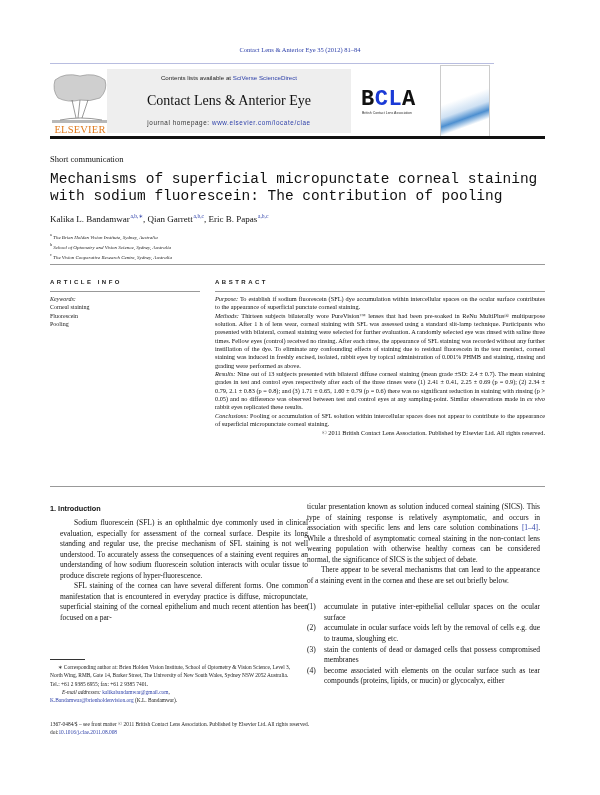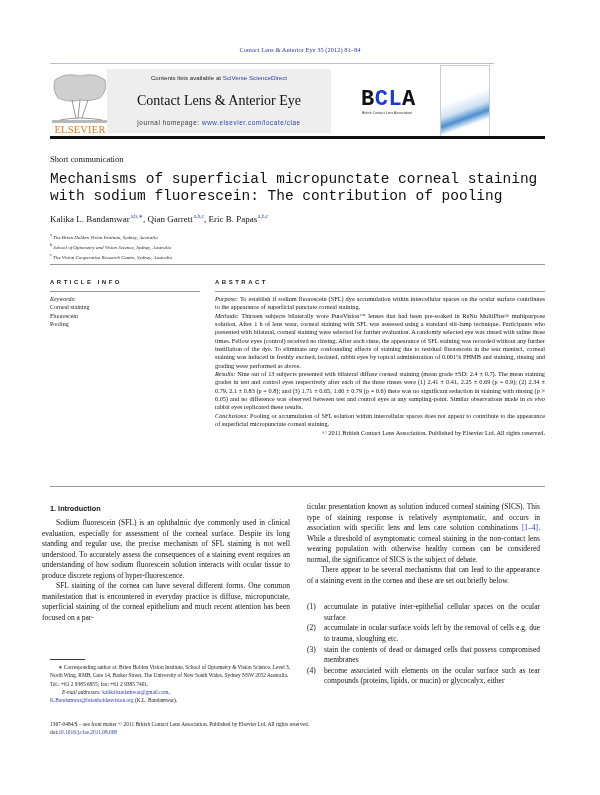--- a/index.html
+++ b/index.html
@@ -2,21 +2,21 @@
 <html><head>
 <meta charset="utf-8">
 <style>
   html, body { margin:0; padding:0; background:#ffffff; }
   body { width:600px; height:795px; position:relative; overflow:hidden; font-family:"Liberation Serif", serif; color:#111; }
   .abs { position:absolute; }
   .running-head { left:0; width:600px; top:46px; text-align:center; font-size:6.5px; color:#2b3ea8; }
   .head-rule { left:50px; top:63px; width:444px; height:1px; background:#b8bde0; }
   .elsevier-logo { left:50px; top:70px; width:60px; height:68px; }
   .elsevier-word { left:50px; top:124px; width:60px; text-align:center; font-size:10.5px; color:#e07a1e; letter-spacing:0.2px; }
-  .banner { left:107px; top:69px; width:224px; height:64px; background:#eeeeee; }
+  .banner { left:107px; top:69px; width:244px; height:64px; background:#eeeeee; }
   .banner .contents { position:absolute; top:5px; width:100%; text-align:center; font-family:"Liberation Sans", sans-serif; font-size:6.2px; color:#222; }
   .banner .contents a { color:#2b3ea8; text-decoration:none; }
   .banner .journal { position:absolute; top:24px; width:100%; text-align:center; font-size:14px; color:#111; }
   .banner .homepage { position:absolute; top:50px; width:100%; text-align:center; font-family:"Liberation Sans", sans-serif; font-size:6.3px; letter-spacing:0.6px; color:#333; }
   .banner .homepage a { color:#2b3ea8; text-decoration:none; }
   .bcla { left:361px; top:87px; font-family:Liberation Mono, monospace; font-weight:bold; font-size:22px; color:#111; letter-spacing:0.5px; }
   .bcla .blue { color:#1a3ad6; }
   .bcla-sub { left:362px; top:111px; font-family:"Liberation Sans", sans-serif; font-size:3.5px; color:#333; }
   .cover { left:440px; top:65px; width:48px; height:70px; border:1px solid #ccc; background:linear-gradient(160deg,#ffffff 0%,#ffffff 45%,#cfe1f3 60%,#4d8fd0 70%,#ffffff 80%,#ffffff 100%); }
   .thick-rule { left:50px; top:136px; width:495px; height:2.5px; background:#111; }
@@ -105,21 +105,21 @@
 <div class="abs abstract">
   <div><i>Purpose:</i><span> To establish if sodium fluorescein (SFL) dye accumulation within intercellular spaces on the ocular surface contributes to the appearance of superficial punctate corneal staining.</span></div>
   <div><i>Methods:</i><span> Thirteen subjects bilaterally wore PureVision™ lenses that had been pre-soaked in ReNu MultiPlus® multipurpose solution. After 1 h of lens wear, corneal staining with SFL was assessed using a standard slit-lamp technique. Participants who presented with bilateral, corneal staining were selected for further evaluation. A randomly selected eye was rinsed with saline three times. Fellow eyes (control) received no rinsing. After each rinse, the appearance of SFL staining was recorded without any further instillation of the dye. To eliminate any confounding effects of staining due to residual fluorescein in the tear menisci, corneal staining was induced in freshly excised, isolated, rabbit eyes by topical administration of 0.001% PHMB and staining, rinsing and grading were performed as above.</span></div>
   <div><i>Results:</i><span> Nine out of 13 subjects presented with bilateral diffuse corneal staining (mean grade ±SD: 2.4 ± 0.7). The mean staining grades in test and control eyes respectively after each of the three rinses were (1) 2.41 ± 0.41, 2.25 ± 0.69 (p = 0.9); (2) 2.34 ± 0.79, 2.1 ± 0.83 (p = 0.8); and (3) 1.71 ± 0.65, 1.60 ± 0.79 (p = 0.6) there was no significant reduction in staining with rinsing (p &gt; 0.05) and no difference was observed between test and control eyes at any sampling-point. Similar observations made in </span><i>ex vivo</i><span> rabbit eyes replicated these results.</span></div>
   <div><i>Conclusions:</i><span> Pooling or accumulation of SFL solution within intercellular spaces does not appear to contribute to the appearance of superficial micropunctate corneal staining.</span></div>
   <div class="copyright">© 2011 British Contact Lens Association. Published by Elsevier Ltd. All rights reserved.</div>
 </div>
 <div class="abs thin-rule" style="left:50px; top:486px; width:495px;"></div>
 
 <div class="abs intro-head">1.  Introduction</div>
-<div class="abs col" style="left:42px; top:518px; width:248px;">
+<div class="abs col" style="left:60px; top:518px; width:248px;">
   <p>Sodium fluorescein (SFL) is an ophthalmic dye commonly used in clinical evaluation, especially for assessment of the corneal surface. Despite its long standing and regular use, the precise mechanism of SFL staining is not well understood. To accurately assess the consequences of a staining event requires an understanding of how sodium fluorescein solution interacts with ocular tissue to produce discrete regions of hyper-fluorescence.</p>
   <p>SFL staining of the cornea can have several different forms. One common manifestation that is encountered in everyday practice is diffuse, micropunctate, superficial staining of the corneal epithelium and much recent attention has been focused on a par-</p>
 </div>
 
 <div class="abs col" style="left:307px; top:502px; width:233px;">
   <p style="text-indent:0;"><span>ticular presentation known as solution induced corneal staining (SICS). This type of staining response is relatively asymptomatic, and occurs in association with specific lens and lens care solution combinations </span><a>[1–4]</a><span>. While a threshold of asymptomatic corneal staining in the non-contact lens wearing population with otherwise healthy corneas can be considered normal, the significance of SICS is the subject of debate.</span></p>
   <p>There appear to be several mechanisms that can lead to the appearance of a staining event in the cornea and these are set out briefly below.</p>
   <ul class="list" style="margin-top:16px;">
     <li>
         <span class="n">(1)</span>

